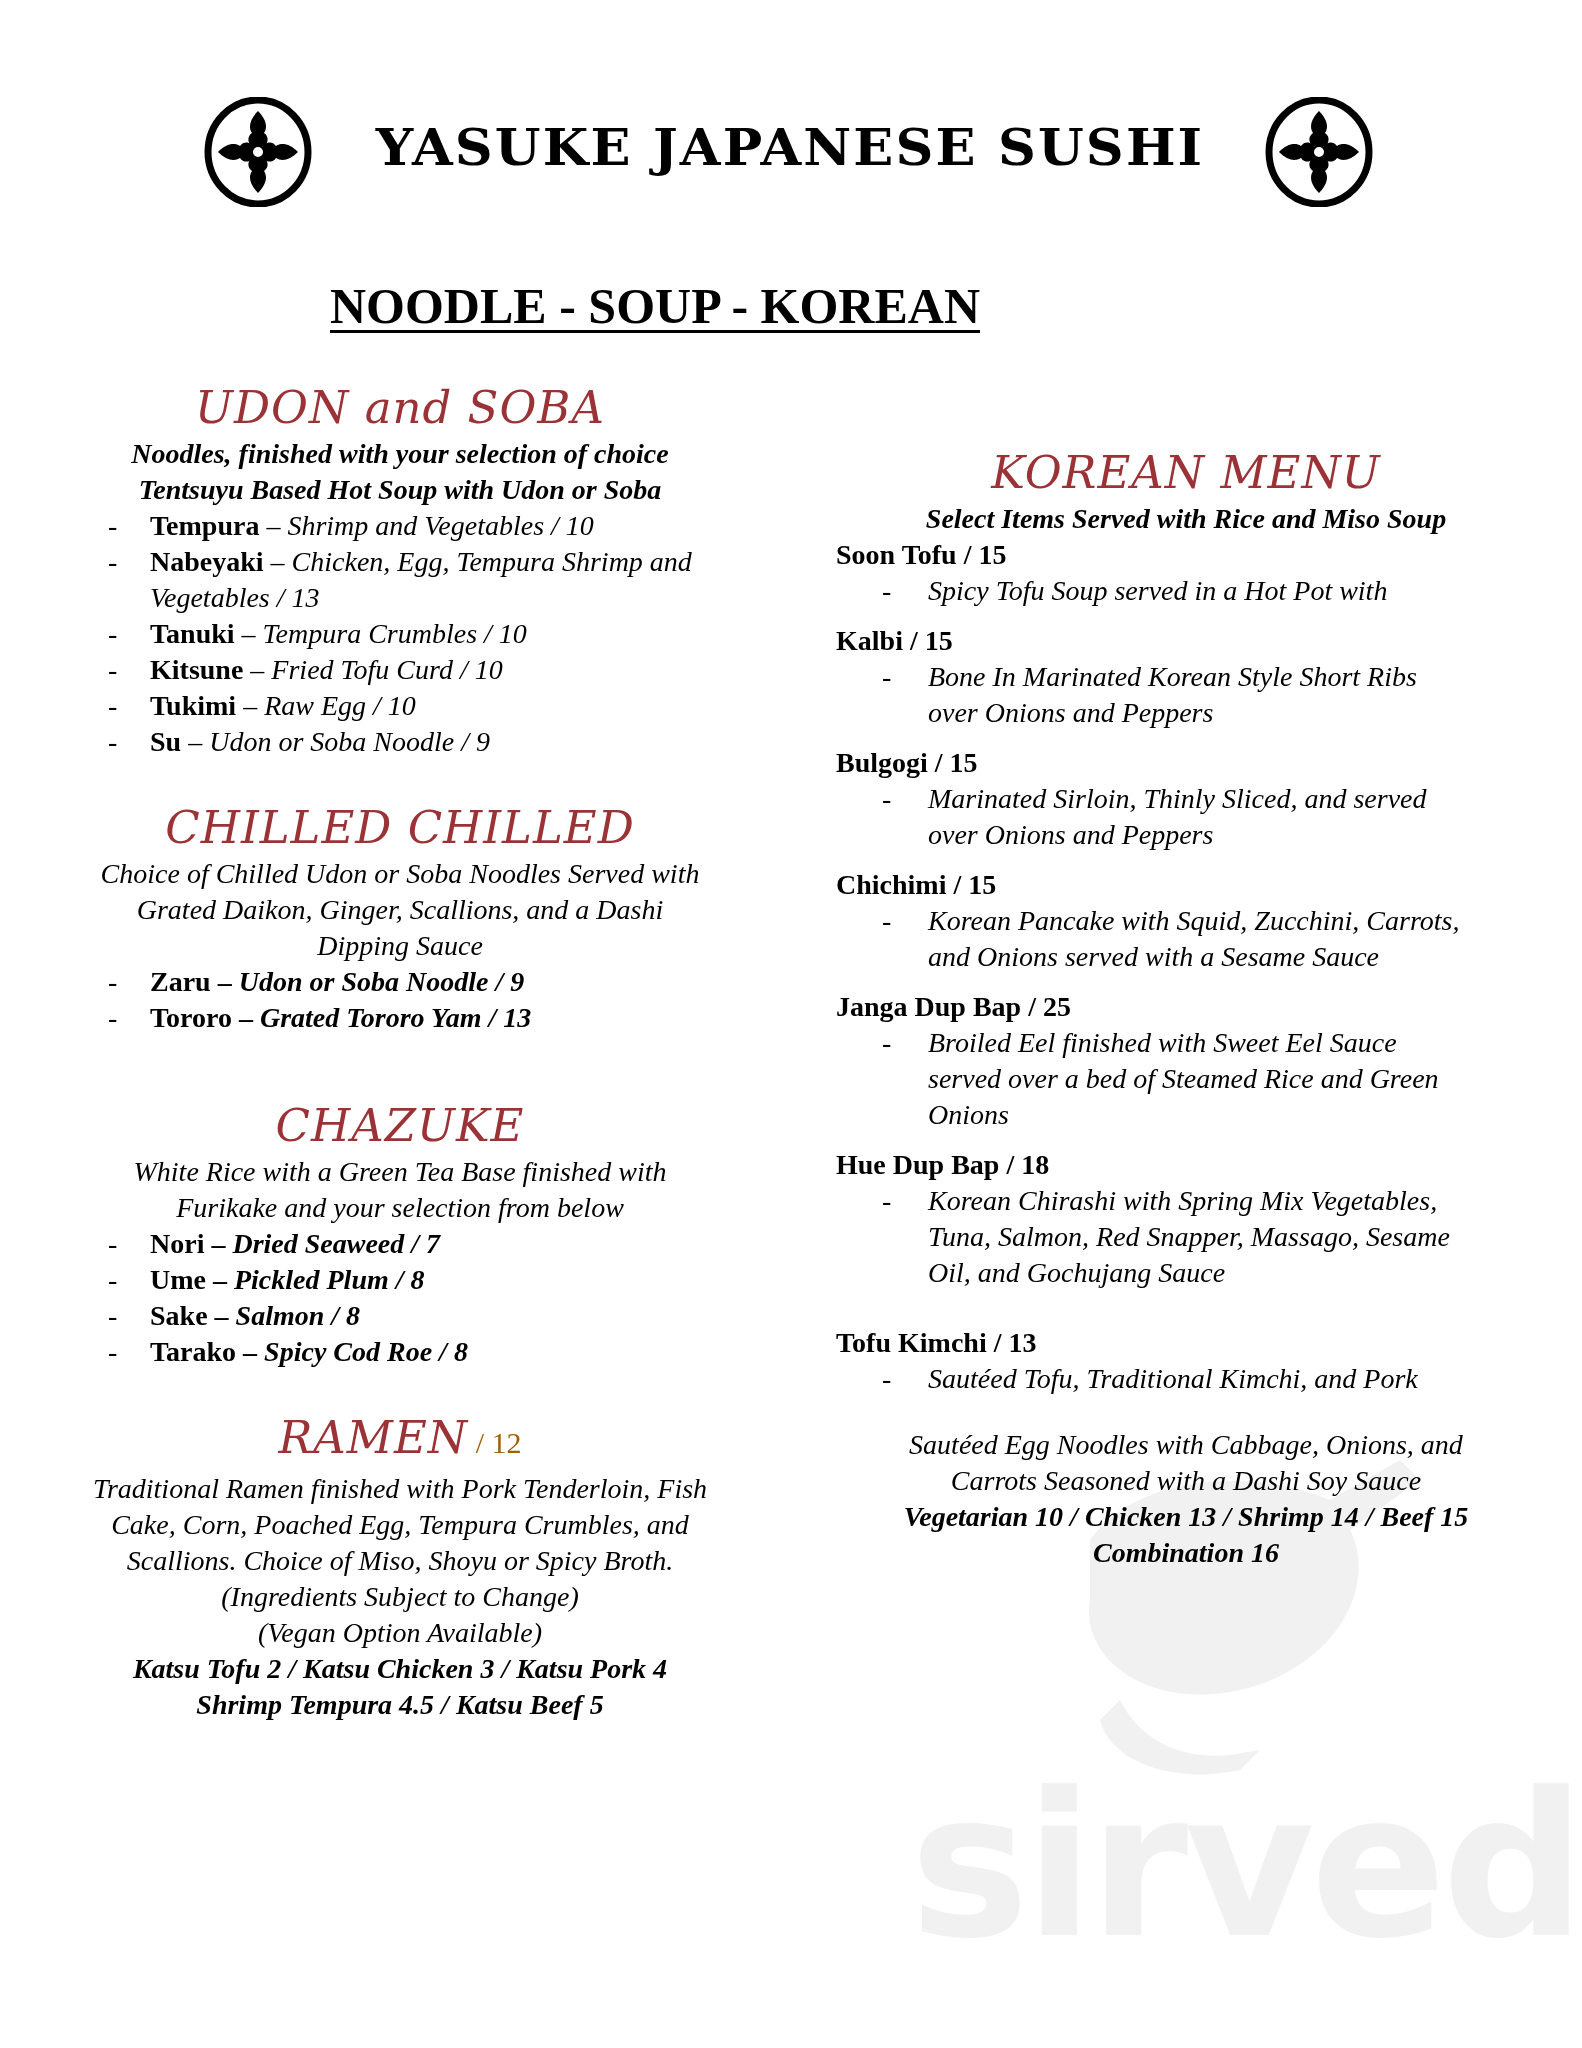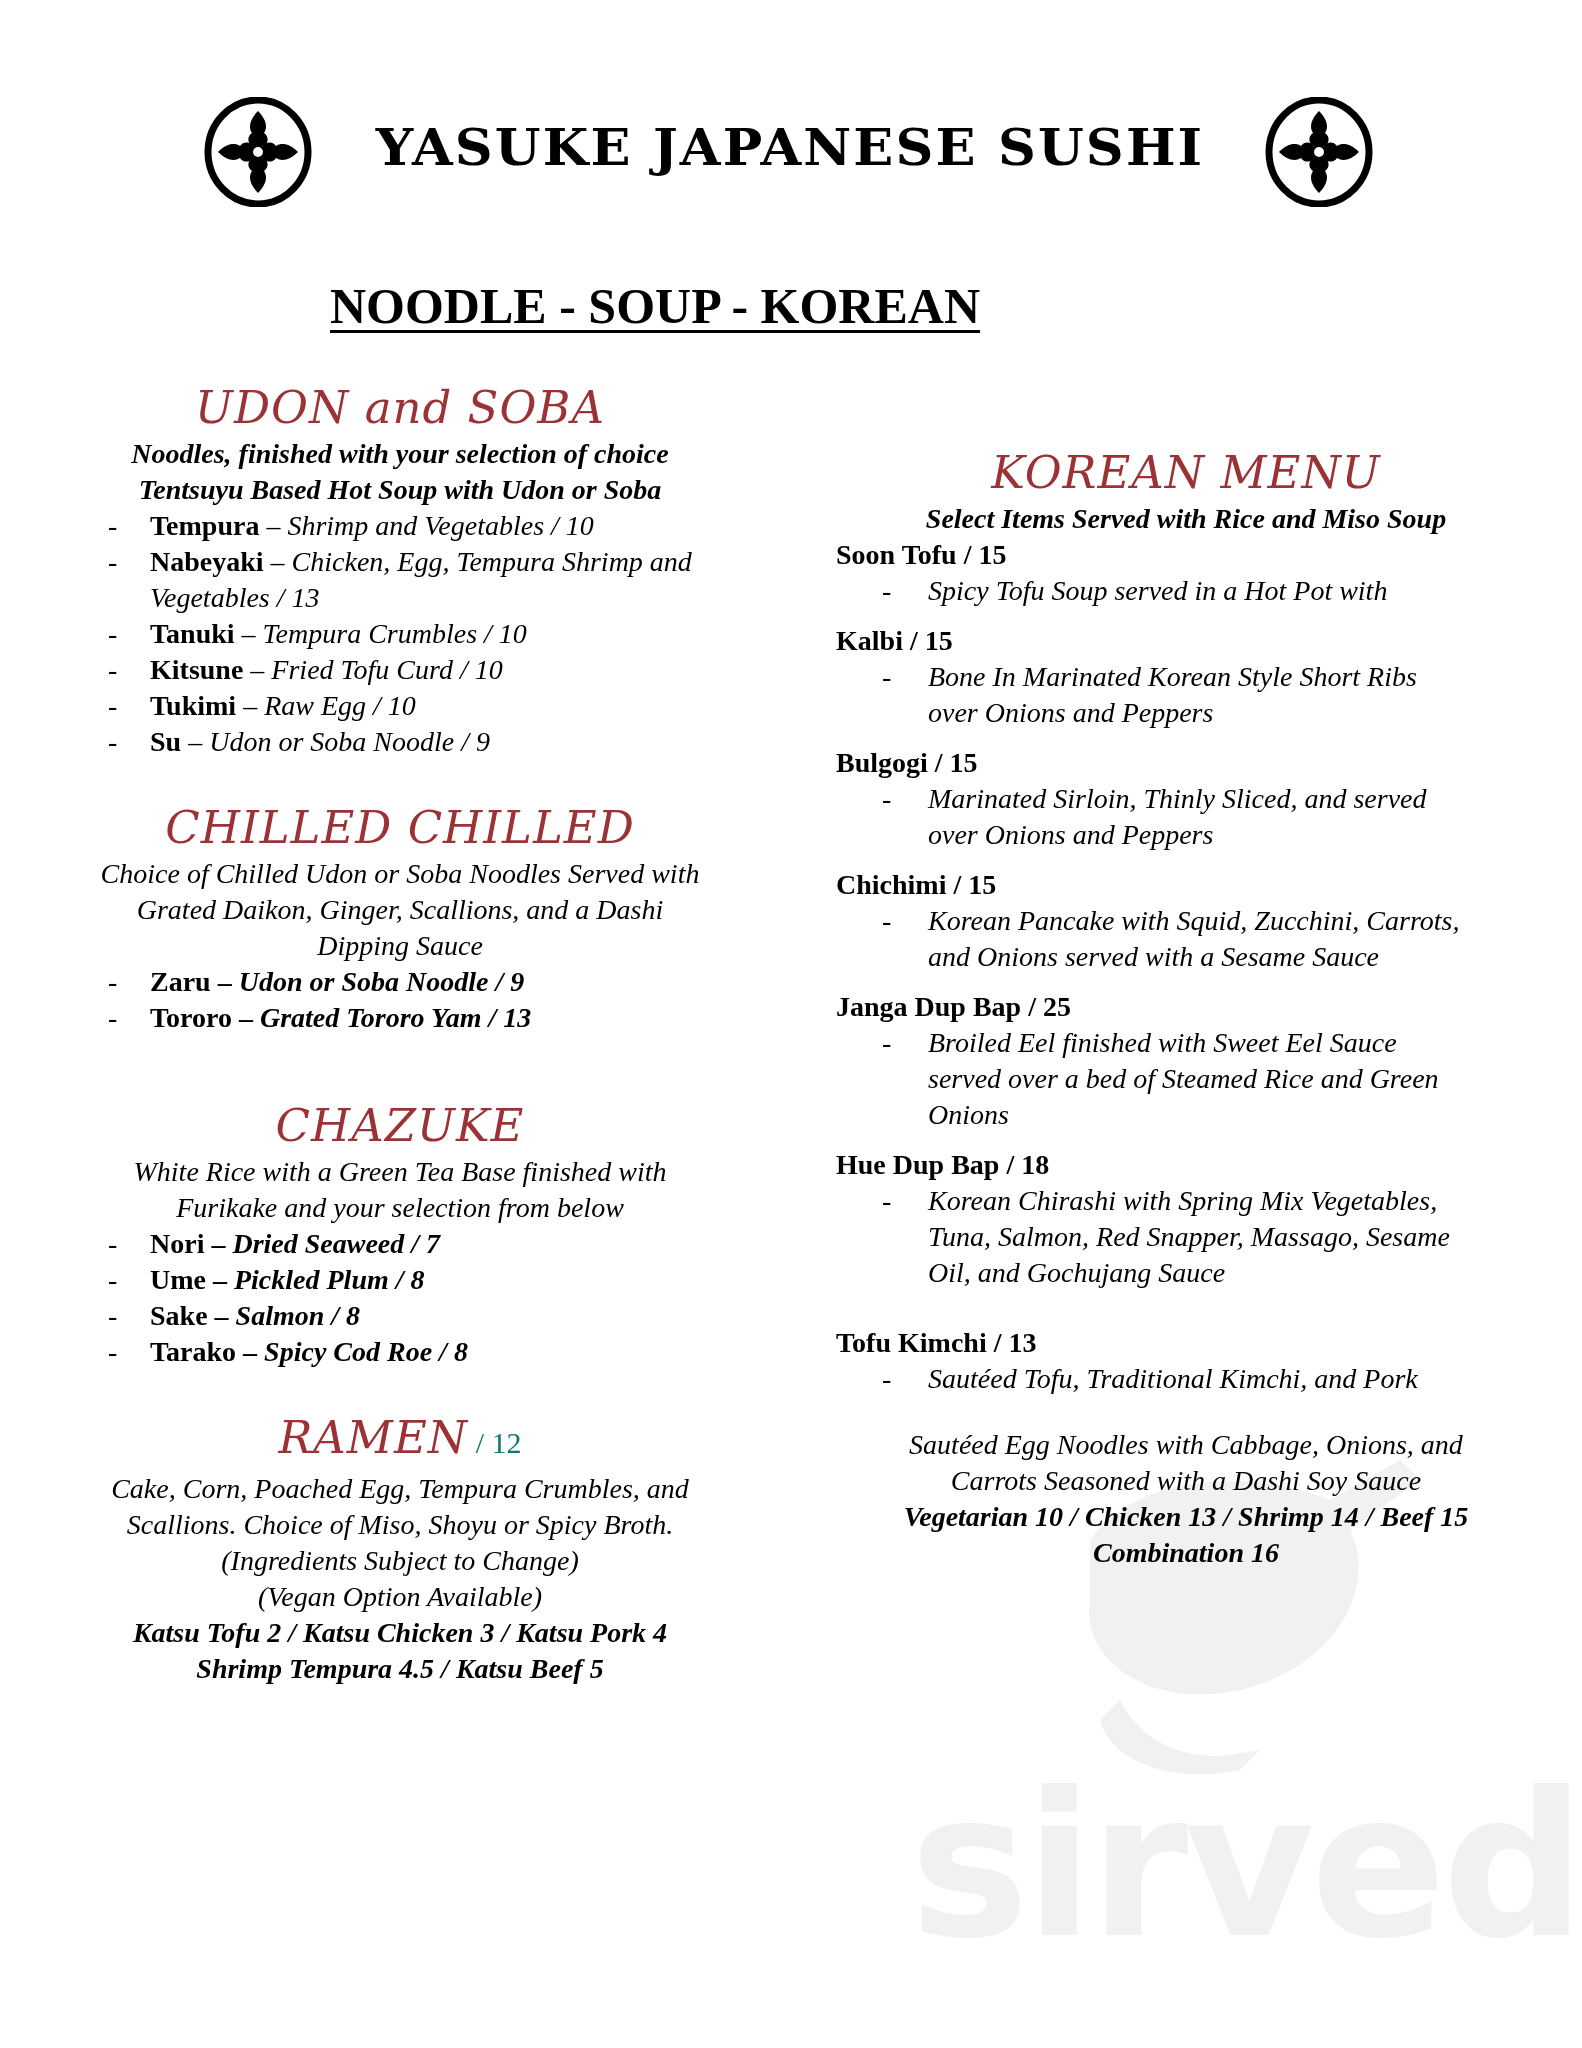--- a/index.html
+++ b/index.html
@@ -20,21 +20,21 @@
                 font-weight:bold; font-size:50px; }
   .page-title span { text-decoration:underline; text-decoration-thickness:3px; text-underline-offset:7px; }
 
   
   .col-left { position:absolute; left:40px; top:380px; width:720px; text-align:center; }
   .col-right { position:absolute; left:836px; top:445px; width:700px; }
 
   .sec-head { color:#9b3236; font-style:italic; font-size:45px; line-height:56px;
               font-family:"DejaVu Serif", "Liberation Serif", serif; font-weight:normal;
               letter-spacing:1px; }
-  .sec-head .price { color:#0f766e; font-style:normal; font-size:30px; font-family:"Liberation Serif", serif; letter-spacing:0; }
+  .sec-head .price { color:#a16207; font-style:normal; font-size:30px; font-family:"Liberation Serif", serif; letter-spacing:0; }
 
   .t { font-size:28px; line-height:36px; }
   .bi { font-weight:bold; font-style:italic; }
   .i { font-style:italic; }
   .b { font-weight:bold; }
 
   .list { text-align:left; margin:0; padding:0; list-style:none; }
   .list li { position:relative; padding-left:110px; font-size:28px; line-height:36px; }
   .list li .dash { position:absolute; left:68px; top:0; }
 
@@ -121,20 +121,21 @@
       <li><span class="dash">-</span><span class="b">Nori – </span><span class="bi">Dried Seaweed / 7</span></li>
       <li><span class="dash">-</span><span class="b">Ume – </span><span class="bi">Pickled Plum / 8</span></li>
       <li><span class="dash">-</span><span class="b">Sake – </span><span class="bi">Salmon / 8</span></li>
       <li><span class="dash">-</span><span class="b">Tarako – </span><span class="bi">Spicy Cod Roe / 8</span></li>
     </ul>
   </section>
 
   <section style="margin-top:40px;">
     <div class="sec-head"><span>RAMEN</span><span class="price"> / 12</span></div>
     <div class="t i">
+      <div>Traditional Ramen finished with Pork Tenderloin, Fish</div>
       <div>Cake, Corn, Poached Egg, Tempura Crumbles, and</div>
       <div>Scallions. Choice of Miso, Shoyu or Spicy Broth.</div>
       <div>(Ingredients Subject to Change)</div>
       <div>(Vegan Option Available)</div>
     </div>
     <div class="t bi">
       <div>Katsu Tofu 2 / Katsu Chicken 3 / Katsu Pork 4</div>
       <div>Shrimp Tempura 4.5 / Katsu Beef 5</div>
     </div>
   </section>

